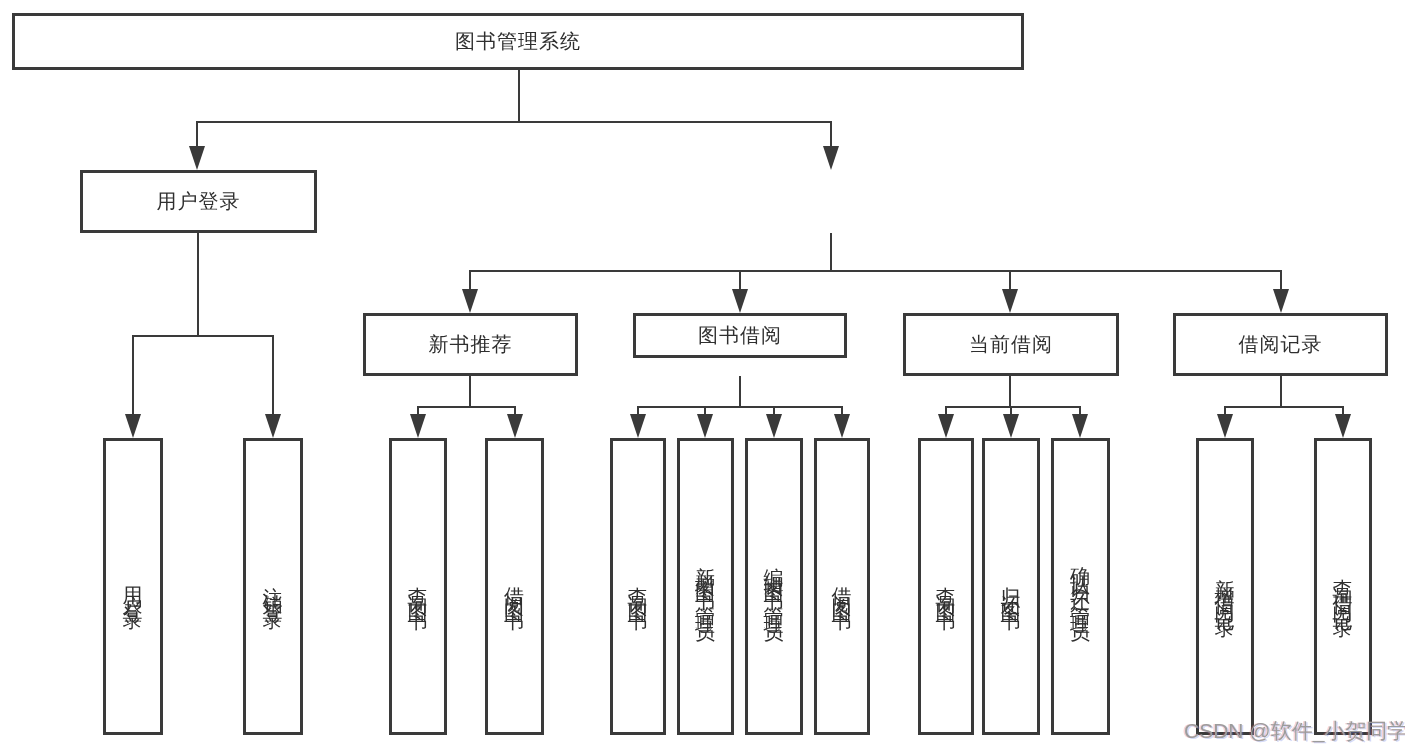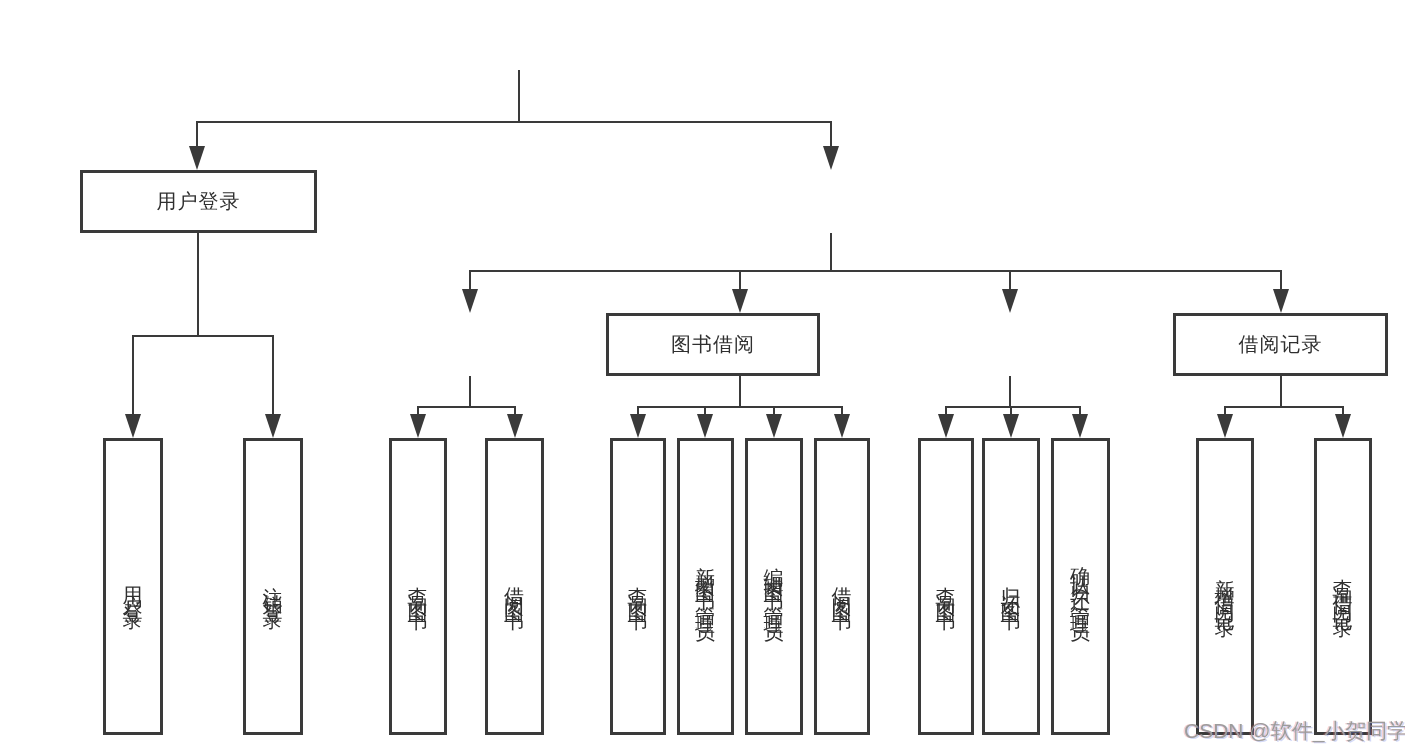--- a/index.html
+++ b/index.html
@@ -120,24 +120,27 @@
   <div class="vline" style="left:1079px; top:406px; height:14px;"></div>
   <div class="arrow" style="left:1072px; top:414px;"></div>
 
   <div class="vline" style="left:1280px; top:376px; height:32px;"></div>
   <div class="hline" style="left:1224px; top:406px; width:120px;"></div>
   <div class="vline" style="left:1224px; top:406px; height:14px;"></div>
   <div class="arrow" style="left:1217px; top:414px;"></div>
   <div class="vline" style="left:1342px; top:406px; height:14px;"></div>
   <div class="arrow" style="left:1335px; top:414px;"></div>
 
+  <div class="box" style="left:12px; top:13px; width:1012px; height:57px;">图书管理系统</div>
 
   <div class="box" style="left:80px; top:170px; width:237px; height:63px;">用户登录</div>
 
-  <div class="box" style="left:606px; top:313px; width:214px; height:63px;">图书借阅</div>
+  <div class="box" style="left:363px; top:313px; width:215px; height:63px;">新书推荐</div>
+  <div class="box" style="left:633px; top:313px; width:214px; height:45px;">图书借阅</div>
+  <div class="box" style="left:903px; top:313px; width:216px; height:63px;">当前借阅</div>
   <div class="box" style="left:1173px; top:313px; width:215px; height:63px;">借阅记录</div>
 
   <div class="leaf" style="left:103px; top:438px; width:60px; height:297px;">
     <span>用户登录</span>
   </div>
   <div class="leaf" style="left:243px; top:438px; width:60px; height:297px;">
     <span>注销登录</span>
   </div>
 
   <div class="leaf" style="left:389px; top:438px; width:58px; height:297px;">

